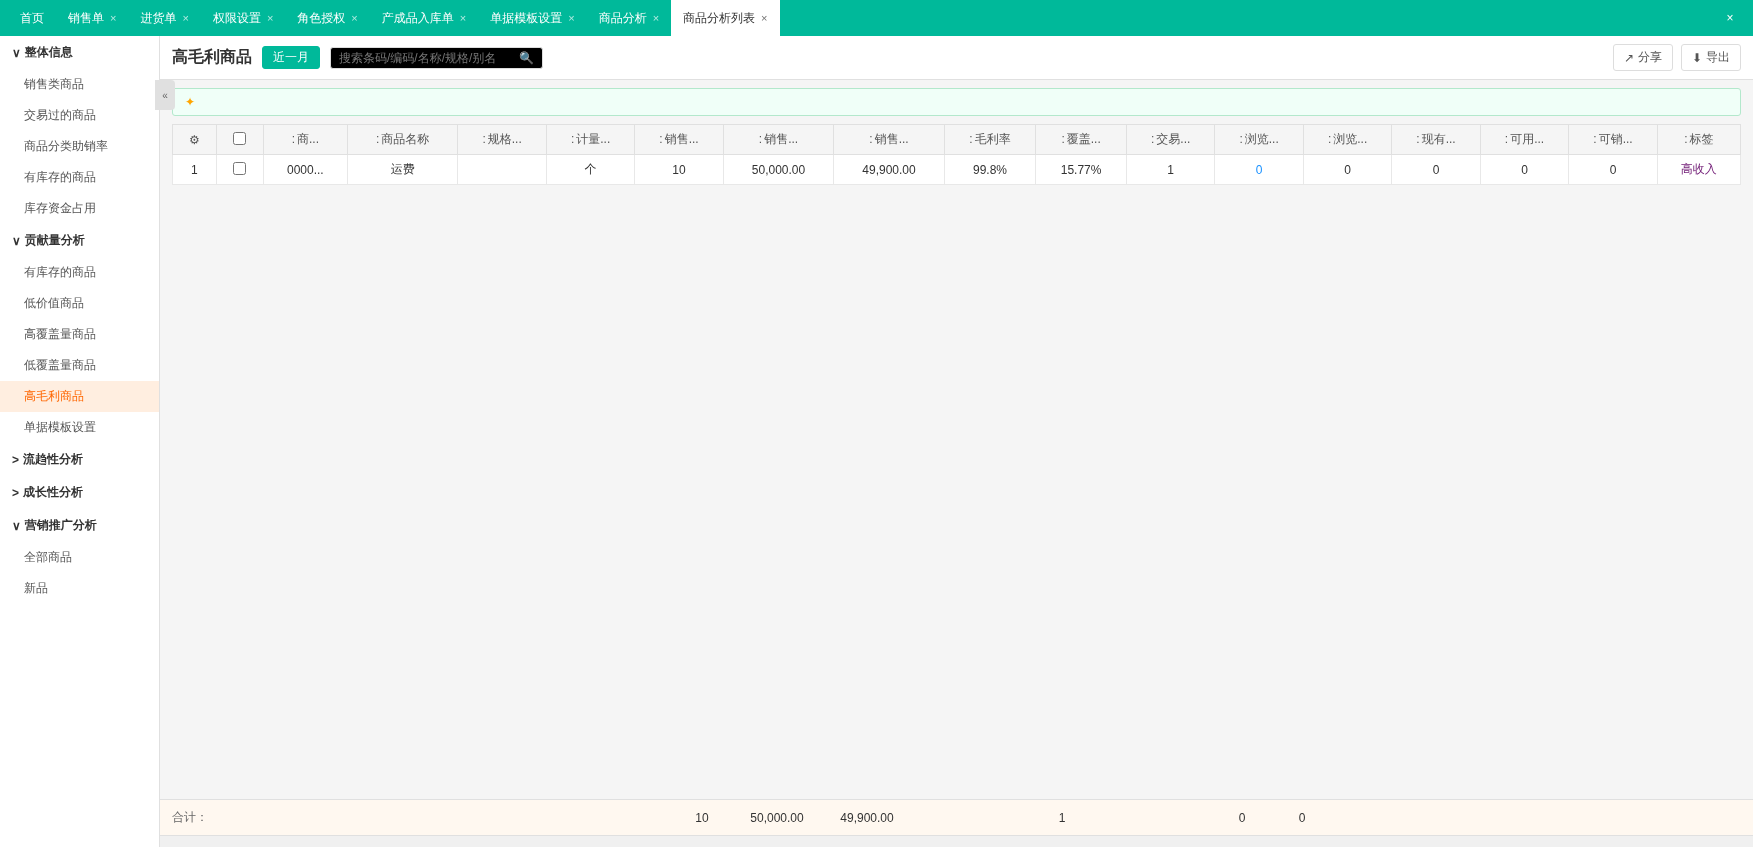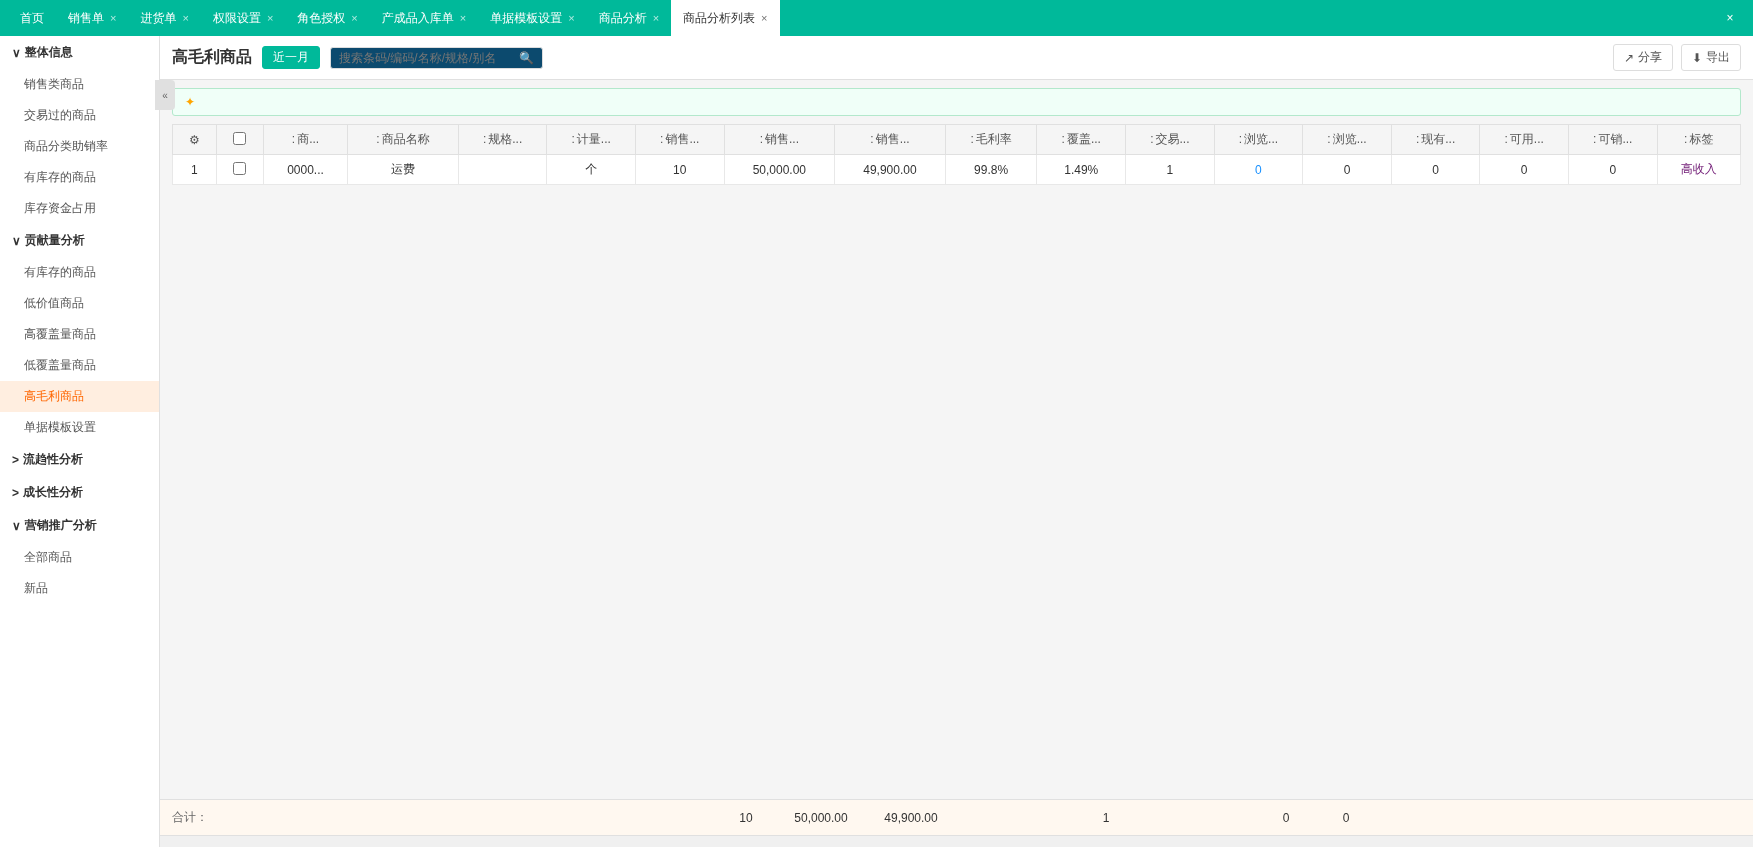--- a/index.html
+++ b/index.html
@@ -123,21 +123,21 @@
       font-size: 12px;
       background: #fff;
     }
     .time-filter-btn.active { background: #00b99a; color: #fff; }
     .search-box {
       display: flex;
       align-items: flex-end;
       border: 1px solid #ddd;
       border-radius: 3px;
       padding: 3px 8px;
-      background: #0c4a6e;
+      background: #000000;
       min-width: 200px;
     }
     .search-box input {
       border: none;
       outline: none;
       font-size: 12px;
       color: #999;
       width: 180px;
       background: transparent;
     }
@@ -211,21 +211,20 @@
     .footer-total {
       background: #fff8f0;
       border-top: 1px solid #e0e0e0;
       display: flex;
       align-items: center;
       padding: 6px 12px;
       font-size: 12px;
       color: #333;
       height: 36px;
       flex-shrink: 0;
-      gap: 44px;
     }
     .footer-total .label { width: 60px; color: #666; }
     .footer-total .values {
       display: flex;
       gap: 0;
       flex: 1;
     }
     .footer-val {
       text-align: center;
       padding: 0 8px;
@@ -340,21 +339,21 @@
                 <td>1</td>
                 <td><input type="checkbox" style=""></td>
                 <td>0000...</td>
                 <td>运费</td>
                 <td></td>
                 <td>个</td>
                 <td>10</td>
                 <td>50,000.00</td>
                 <td>49,900.00</td>
                 <td>99.8%</td>
-                <td>1.49%</td>
+                <td>15.77%</td>
                 <td>1</td>
                 <td><a class="link-style">0</a></td>
                 <td>0</td>
                 <td>0</td>
                 <td>0</td>
                 <td>0</td>
                 <td style="color: #701a75;">高收入</td>
               </tr>
             </tbody>
         </table>

